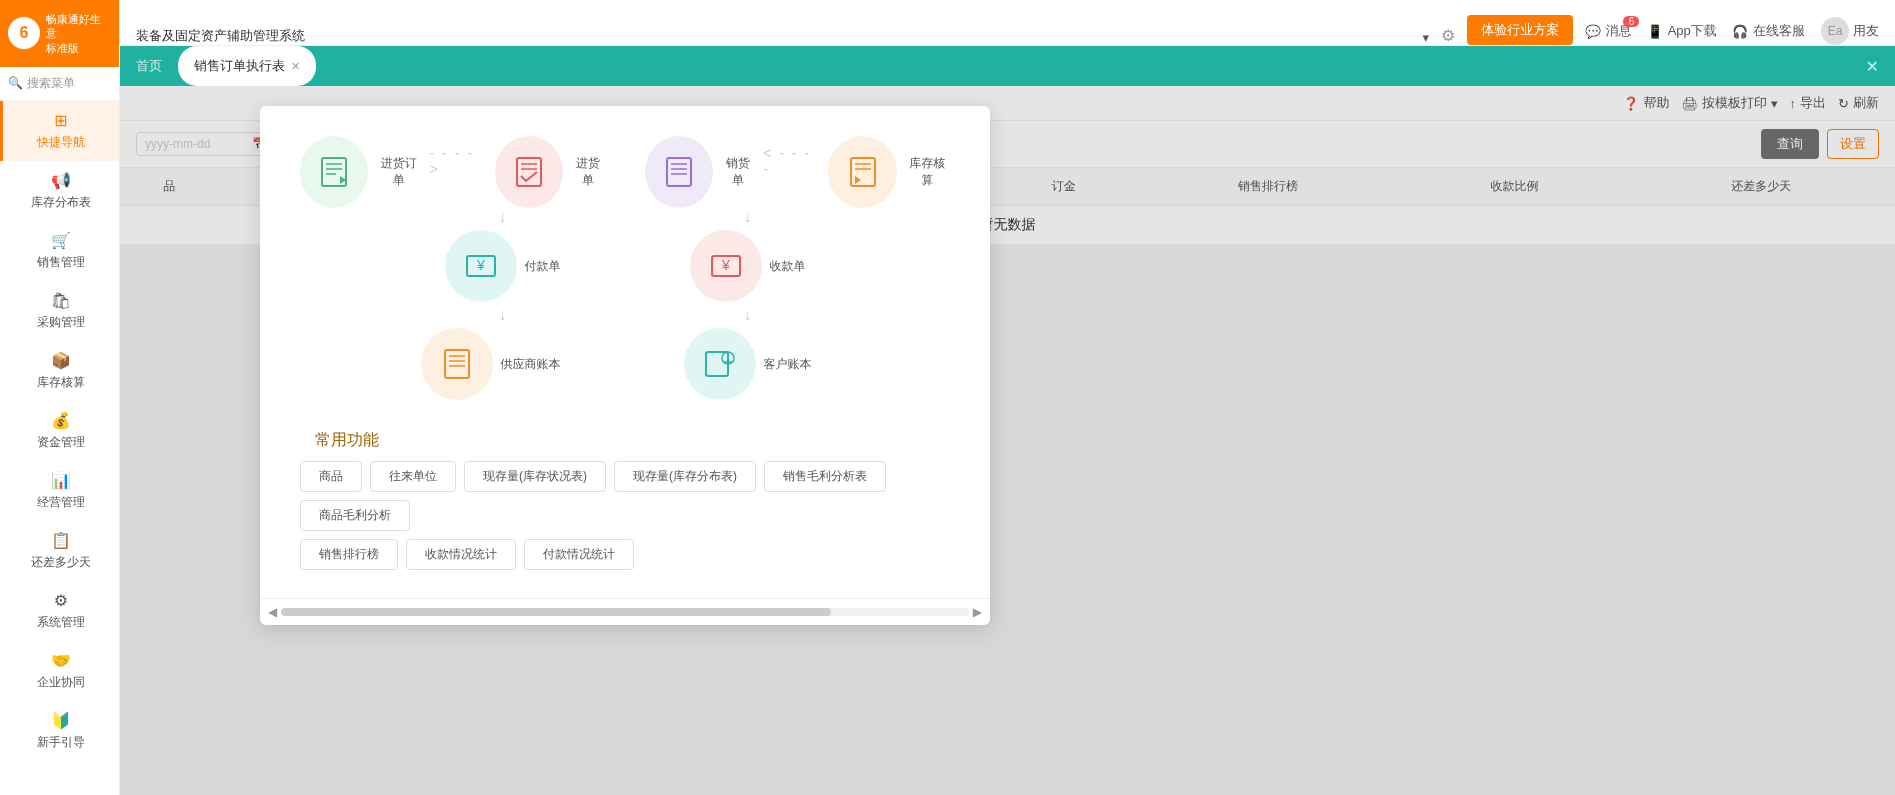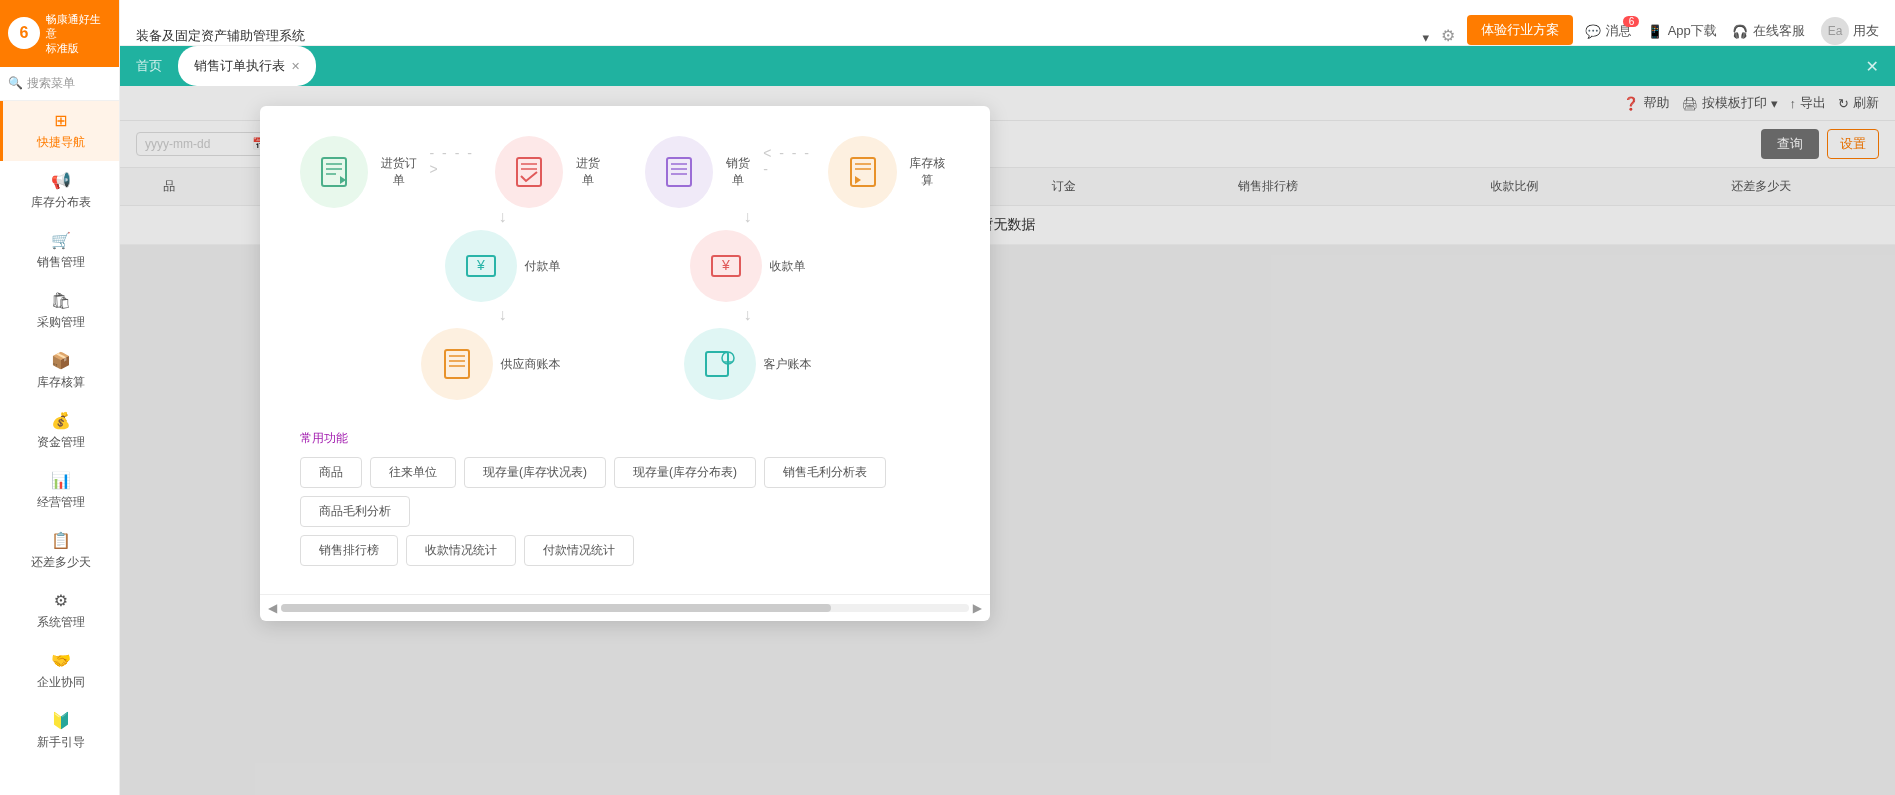--- a/index.html
+++ b/index.html
@@ -76,21 +76,21 @@
     .flow-circle.green { background: #e8f8ec; color: #4caf8a; }
     .flow-circle.pink { background: #fde8e8; color: #e05a5a; }
     .flow-circle.purple { background: #f0eaf8; color: #9b6dd6; }
     .flow-circle.orange { background: #fdf0e0; color: #e8922a; }
     .flow-circle.teal { background: #e0f6f4; color: #2ab4a8; }
     .flow-circle.red { background: #fde8e8; color: #e05a5a; }
     .flow-label { font-size: 12px; color: #555; text-align: center; }
 
     
     .common-functions { margin-top: 10px; }
-    .common-title { font-size: 12px; color: #a21caf; margin-bottom: 10px; font-weight: 500; }
+    .common-title { font-size: 16px; color: #a16207; margin-bottom: 10px; font-weight: 500; margin-left: 15px; }
     .func-grid { display: flex; flex-wrap: wrap; gap: 8px; margin-bottom: 8px; }
     .func-btn { border: 1px solid #ddd; background: #fff; padding: 6px 18px; border-radius: 4px; font-size: 12px; color: #555; cursor: pointer; white-space: nowrap; }
 
     
     .popup-scrollbar { border-top: 1px solid #eee; padding: 6px 8px; display: flex; align-items: center; gap: 4px; }
     .scrollbar-track { flex: 1; height: 8px; background: #f0f0f0; border-radius: 4px; }
     .scrollbar-thumb { width: 80%; height: 8px; background: #ccc; border-radius: 4px; }
     .scroll-arrow { color: #999; cursor: pointer; font-size: 12px; }
   </style>
 </head>

